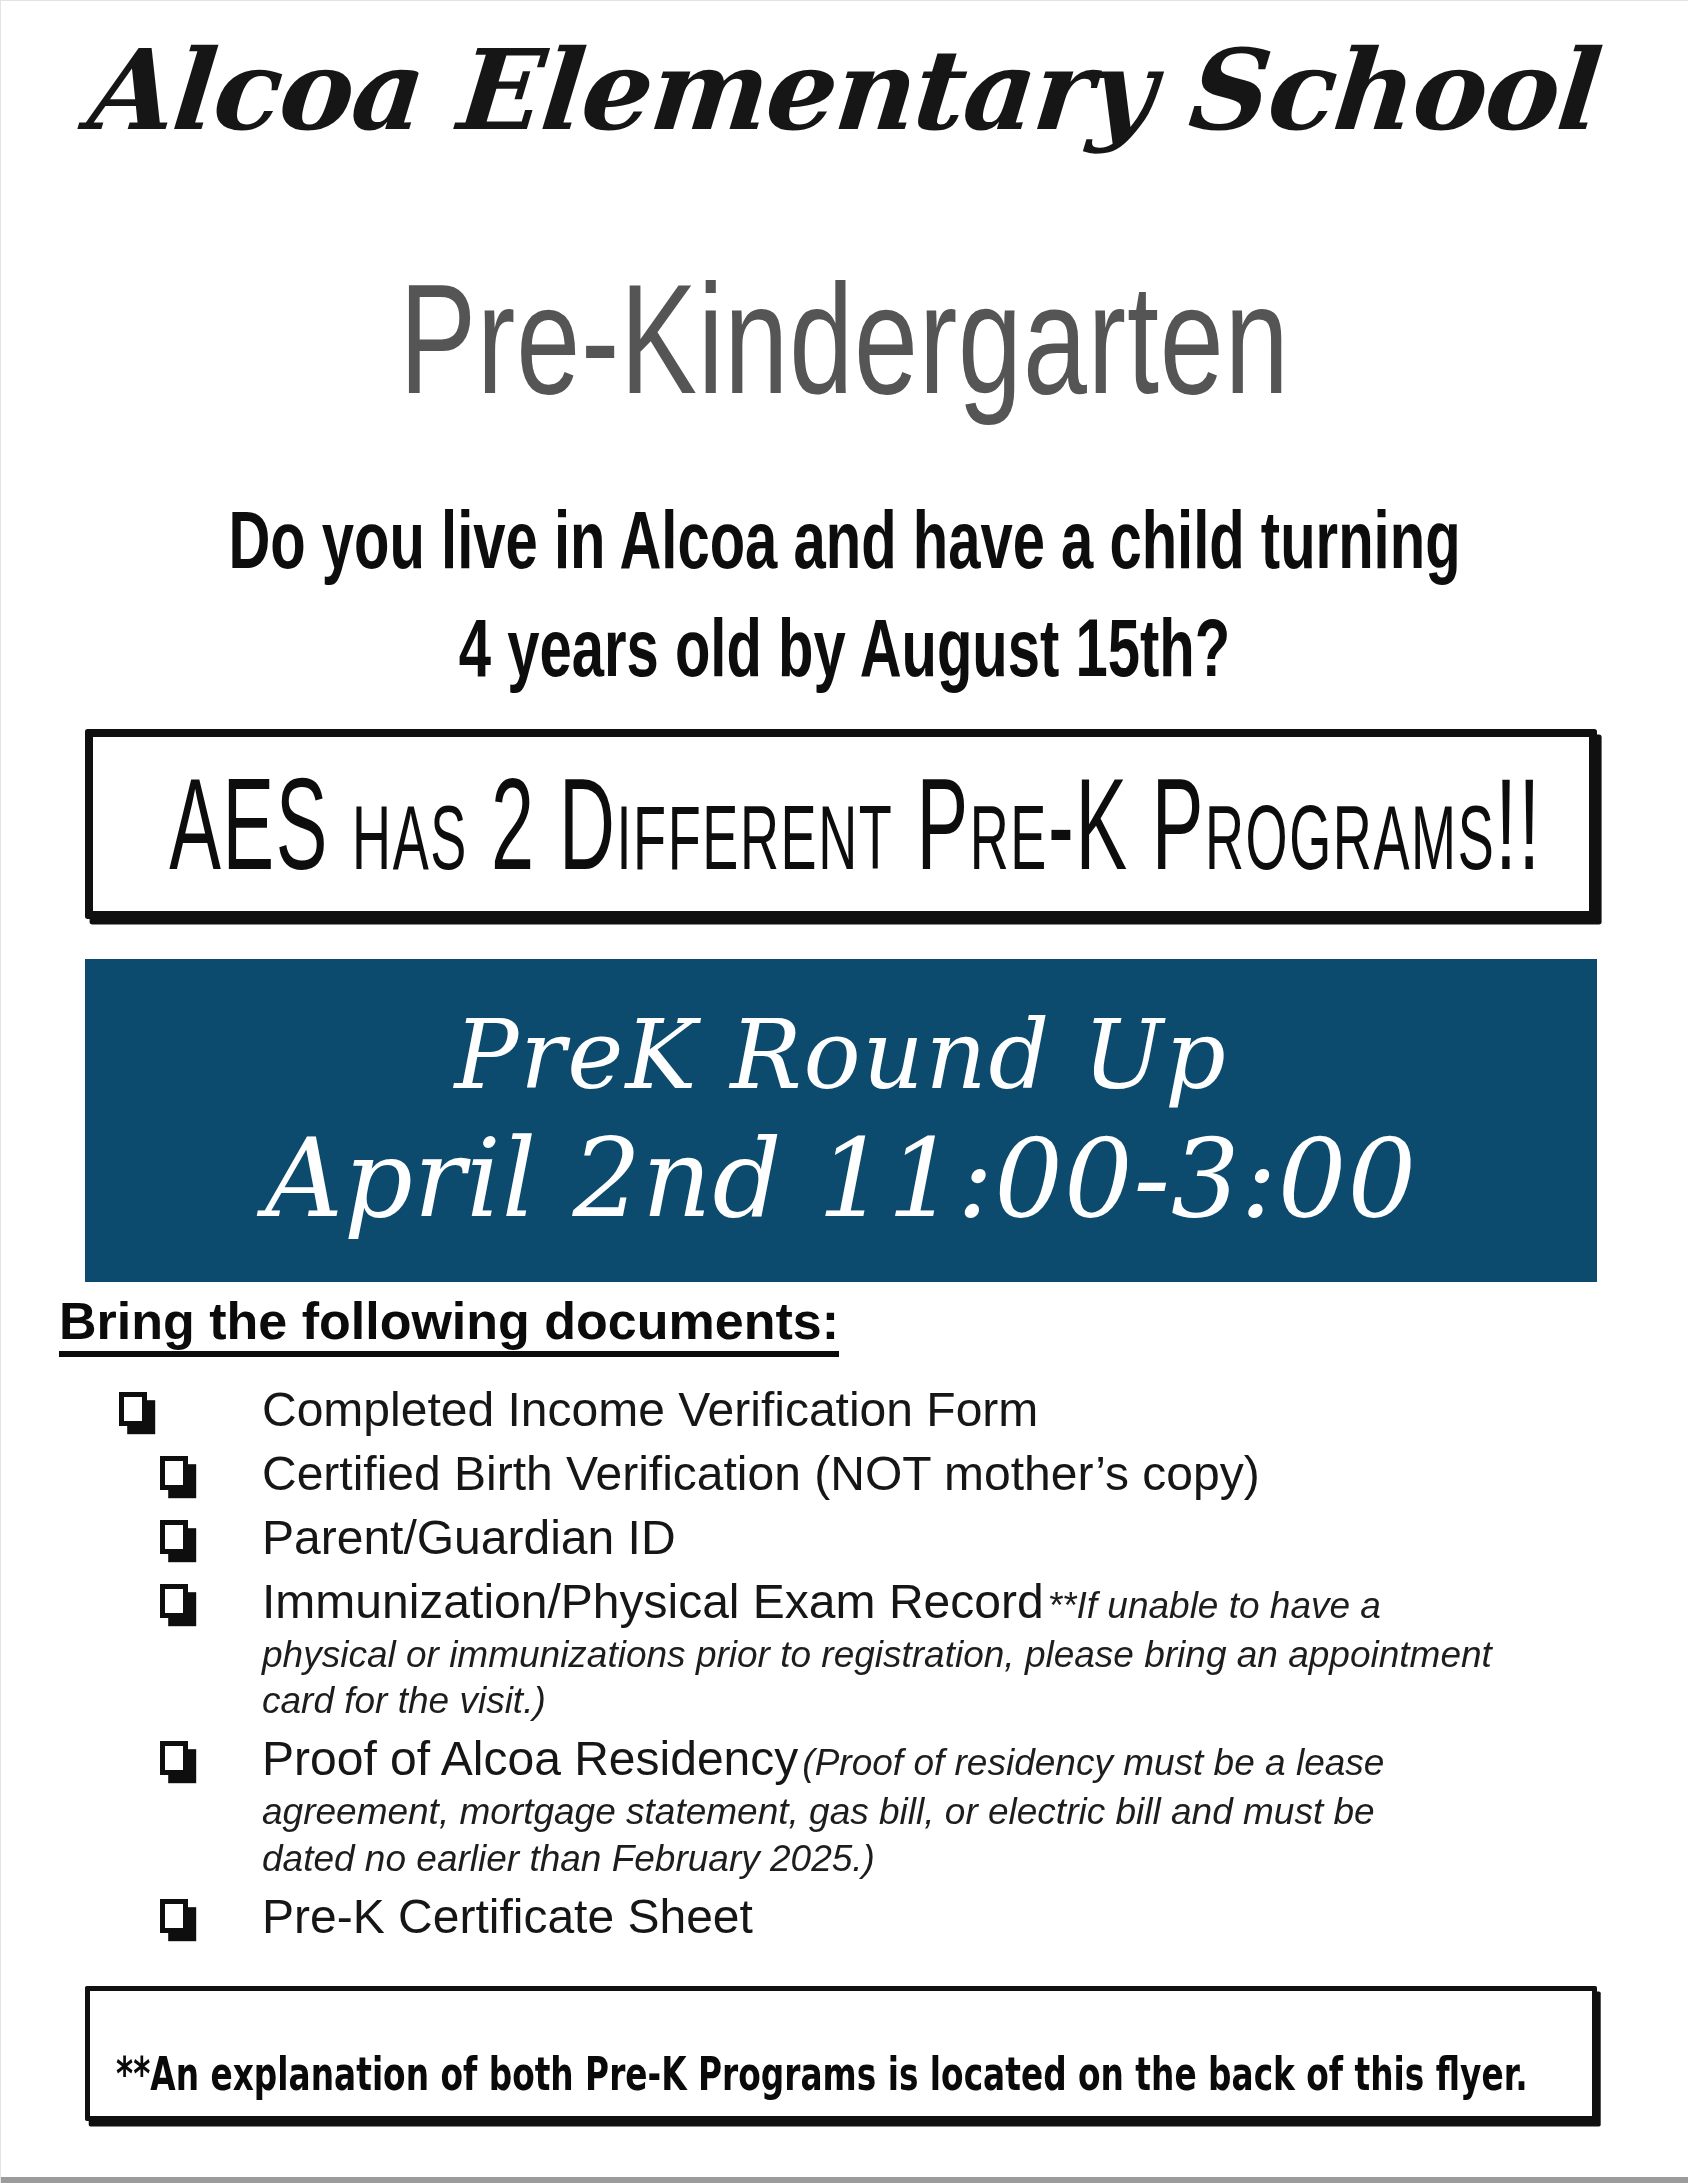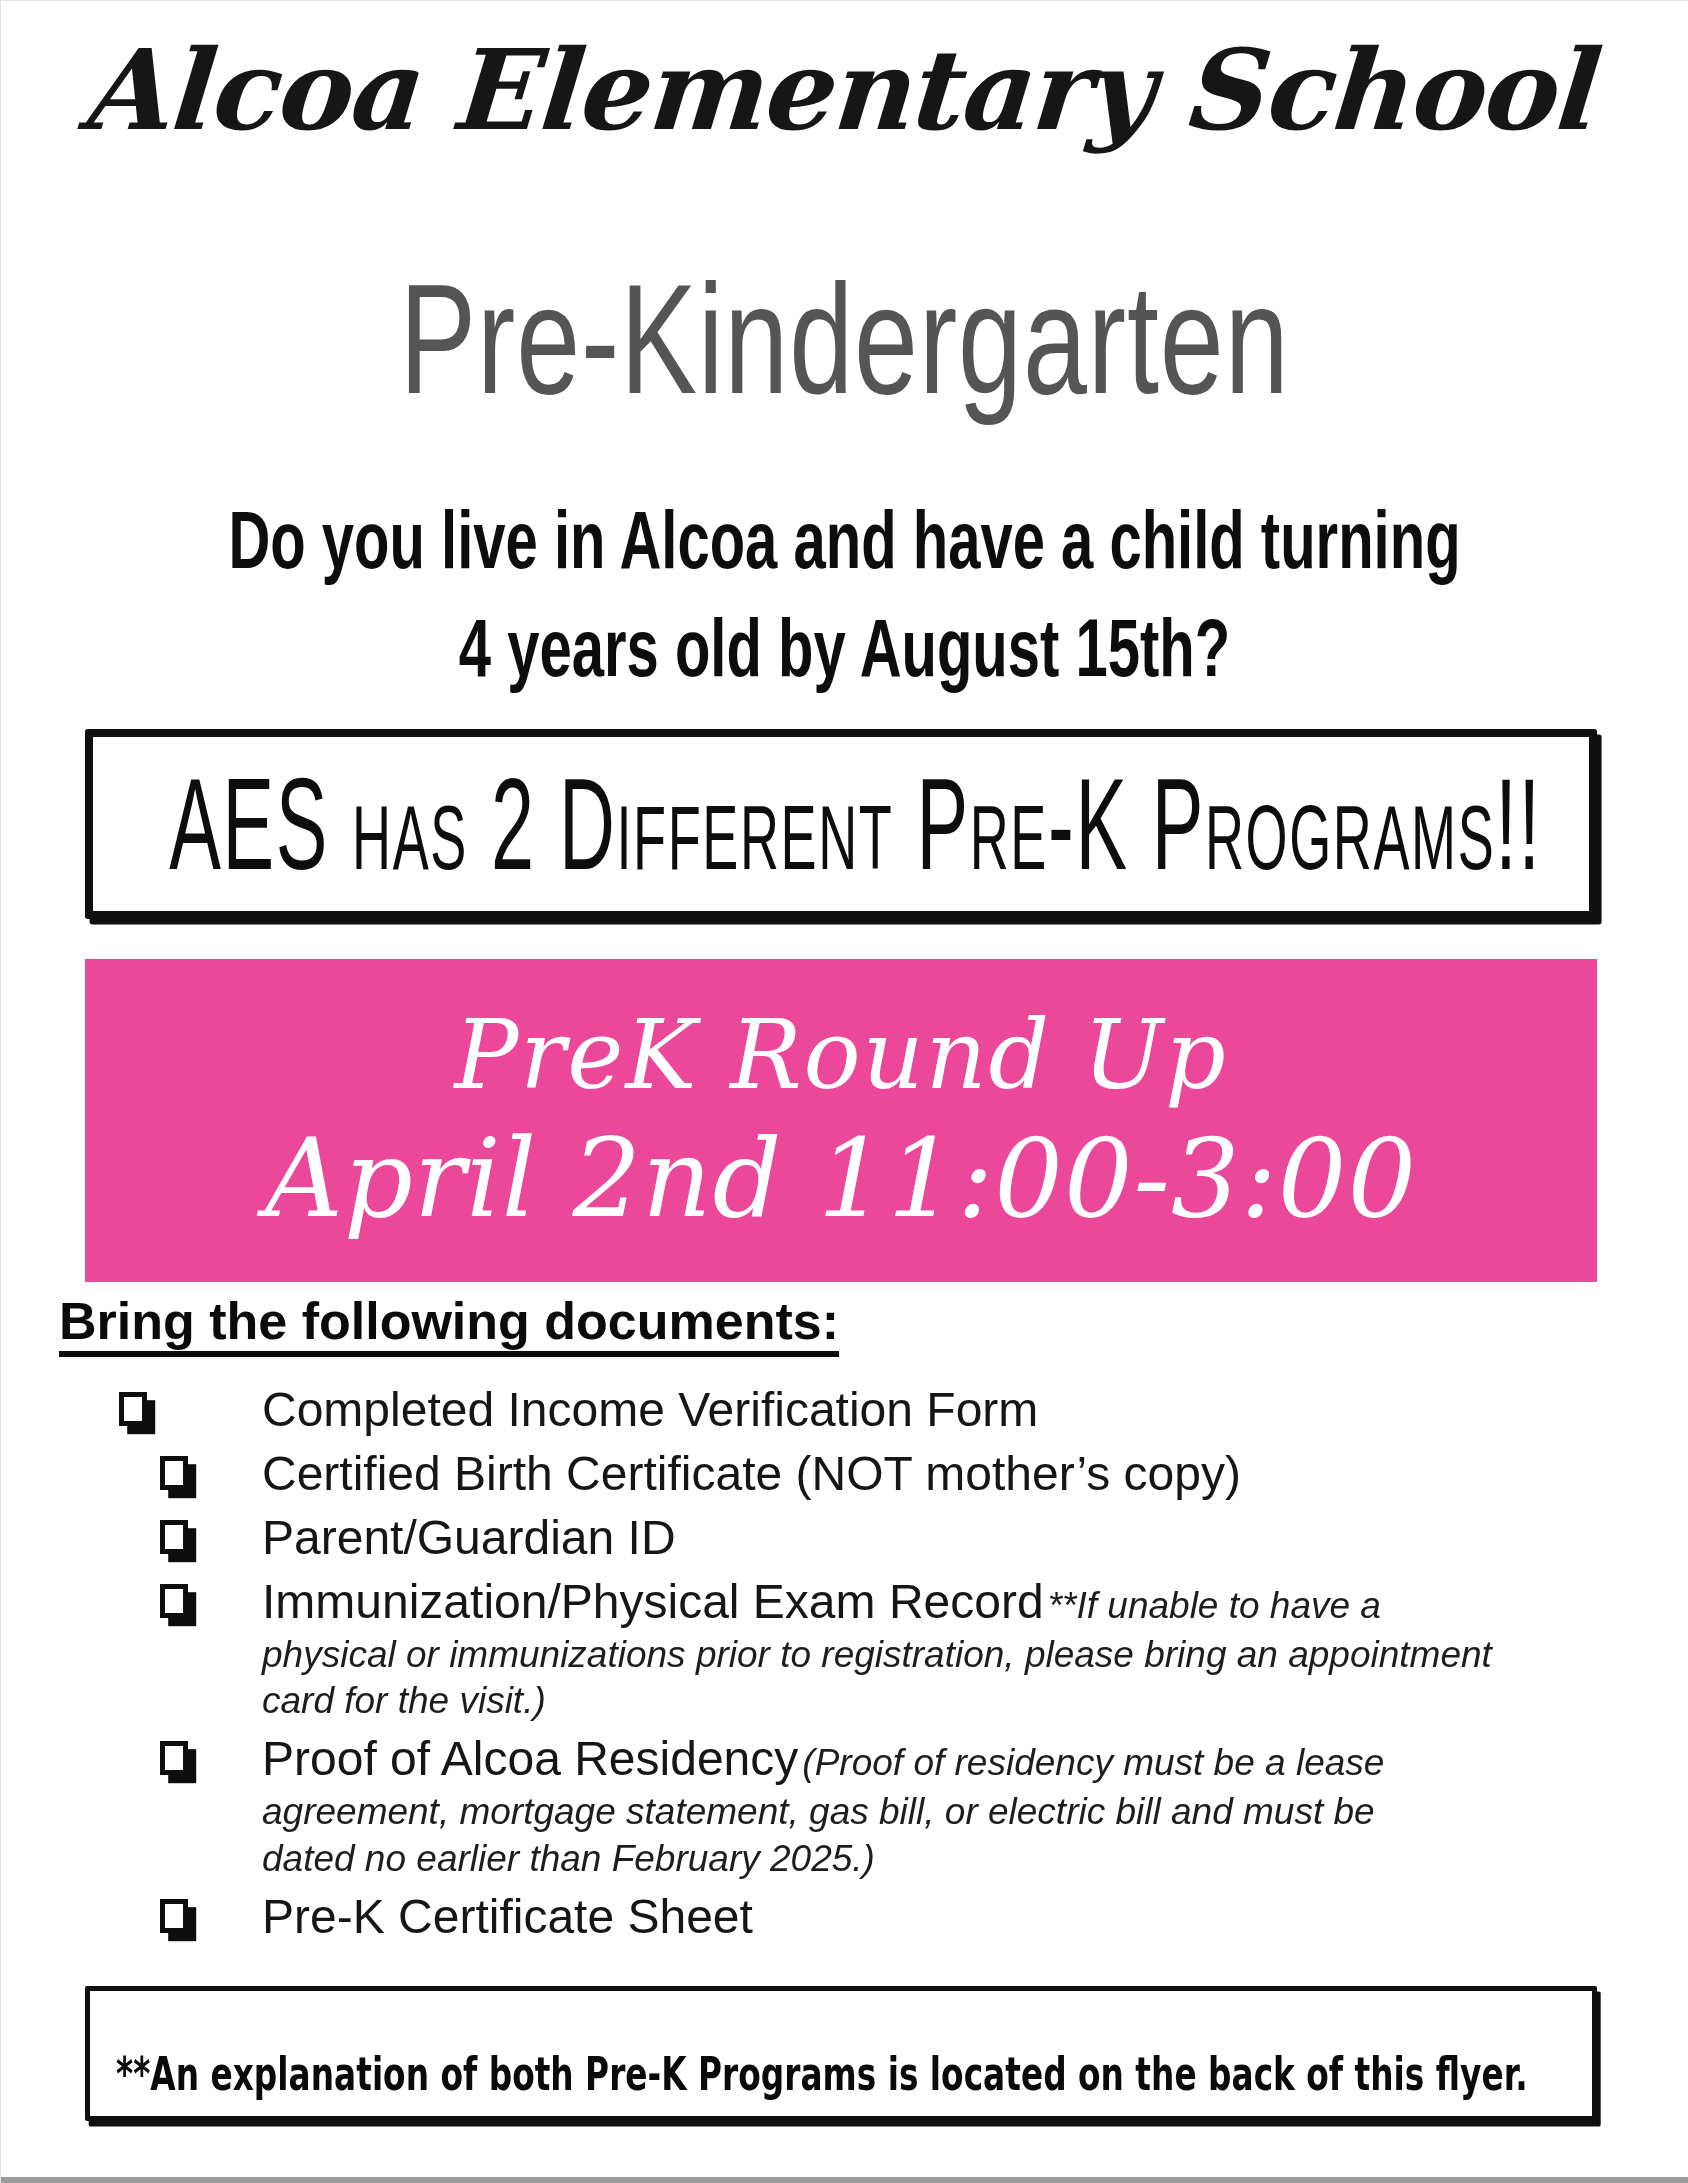--- a/index.html
+++ b/index.html
@@ -97,21 +97,21 @@
     color: #0d0d0d;
     white-space: nowrap;
     transform: scale(0.9, 1.5);
   }
 
   
   .event-box {
     position: absolute;
     top: 958px; left: 84px; right: 91px;
     height: 323px;
-    background: #ec4899;
+    background: #0c4a6e;
     display: flex;
     flex-direction: column;
     align-items: center;
     justify-content: center;
     gap: 16.4px;
   }
   .event-box .event-title {
     font-family: "DejaVu Serif", serif;
     font-style: italic;
     font-size: 95px;
@@ -235,21 +235,21 @@
 
     <div class="doc-list">
 
       <div class="doc-row">
         <span class="checkbox level1"></span>
         <span class="doc-main">Completed Income Verification Form</span>
       </div>
 
       <div class="doc-row">
         <span class="checkbox level2"></span>
-        <span class="doc-main">Certified Birth Certificate (NOT mother’s copy)</span>
+        <span class="doc-main">Certified Birth Verification (NOT mother’s copy)</span>
       </div>
 
 
       <div class="doc-row">
         <span class="checkbox level2"></span>
         <span class="doc-main">Parent/Guardian ID</span>
       </div>
 
       <div class="doc-row">
         <span class="checkbox level2"></span>

